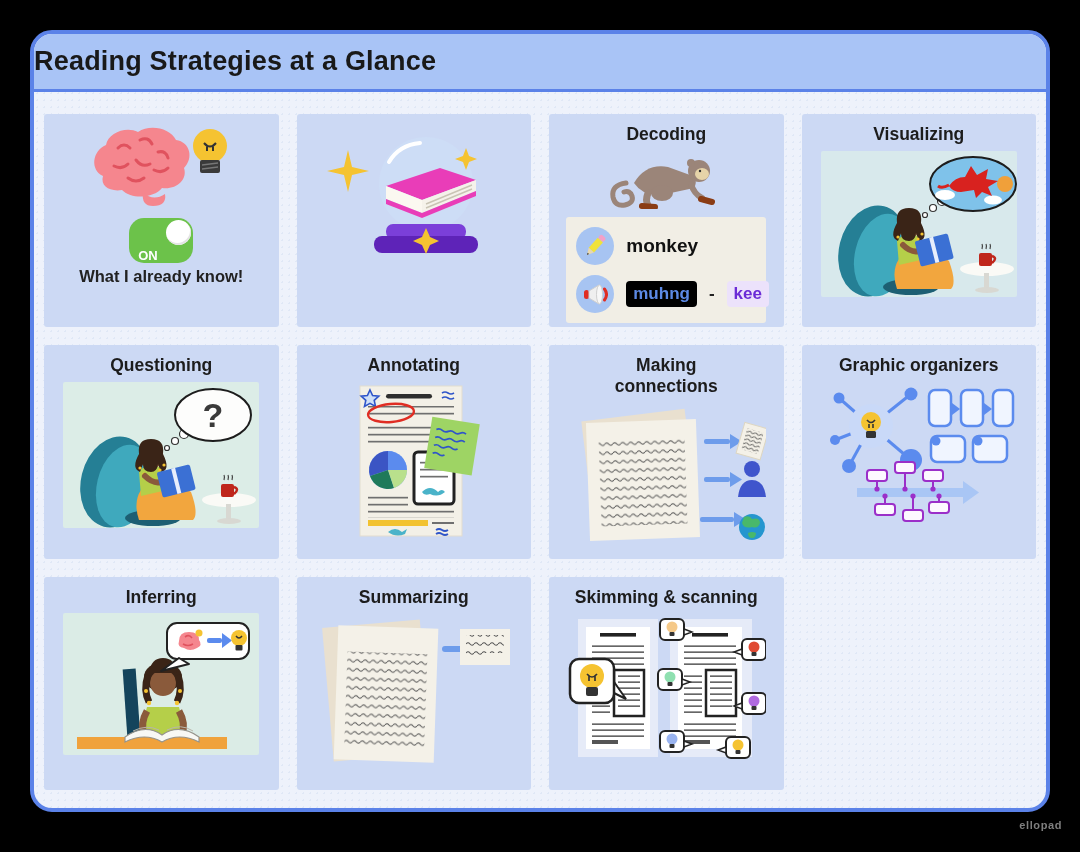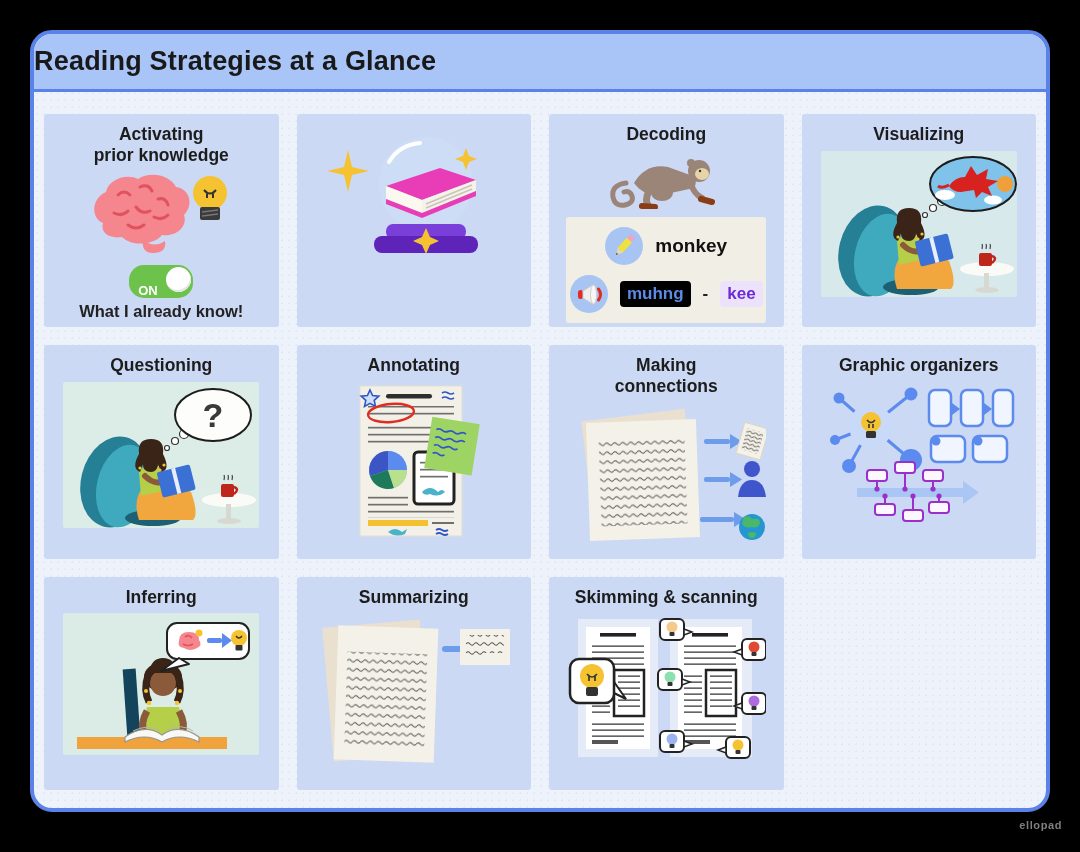--- a/index.html
+++ b/index.html
@@ -48,21 +48,21 @@
   .toggle-label{color:#fff;font-weight:800;font-size:13px;margin-left:9px;}
   .toggle-knob{
     position:absolute;right:2px;top:2px;width:25px;height:25px;border-radius:50%;
     background:#fff;box-shadow:inset -1px -2px 0 #e4e4e4;
   }
   
   .decode-panel{
     margin-top:8px;background:#f1eee5;border-radius:3px;width:200px;
     padding:10px 10px;box-sizing:border-box;display:flex;flex-direction:column;gap:10px;
   }
-  .decode-row{display:flex;align-items:center;gap:12px;justify-content:center;}
+  .decode-row{display:flex;align-items:center;gap:12px;}
   .decode-badge{
     width:38px;height:38px;border-radius:50%;background:#a7c4f2;flex:0 0 auto;
     display:flex;align-items:center;justify-content:center;
   }
   .decode-word{font-size:19px;font-weight:800;color:#111;}
   .chip{font-size:17px;font-weight:800;padding:3px 7px;border-radius:4px;}
   .chip-blue{color:#5c8ae6;background:#000000;}
   .chip-purple{color:#6b2bd6;background:#ece2fb;}
   .dash{font-size:17px;font-weight:800;color:#222;}
   .watermark{
@@ -75,22 +75,20 @@
 
 <div class="board">
   <div class="board-header">
     <div class="board-title">Reading Strategies at a Glance</div>
   </div>
 
   <div class="grid">
 
 
     <div class="card">
-      <div class="card-title">Activating
-prior knowledge</div>
       <div class="illo">
         <svg width="150" height="88" viewBox="0 0 150 88">
           <circle cx="124" cy="22" r="17" fill="#f5c331"></circle>
           <path d="M118,19 q6,7 12,0 M121,27 v-6 M127,27 v-6" stroke="#333" stroke-width="2" fill="none"></path>
           <rect x="114" y="36" width="20" height="13" rx="2" fill="#3a3a3a"></rect>
           <line x1="116" y1="41" x2="132" y2="39" stroke="#777" stroke-width="1.4"></line>
           <line x1="116" y1="45" x2="132" y2="43" stroke="#777" stroke-width="1.4"></line>
           <path d="M17,52 C4,46 6,27 20,21 C22,9 40,2 52,8 C64,0 84,4 90,16 C104,18 108,34 98,44 C102,56 90,66 76,64 C68,74 46,76 36,66 C24,68 14,62 17,52 Z" fill="#f5868e"></path>
           <path d="M32,24 q6,-6 12,0 M54,16 q8,-4 12,4 M72,28 q8,-2 10,6 M28,42 q8,4 14,-2 M50,36 q6,8 14,4 M68,46 q8,4 14,-2 M42,54 q8,6 16,0" stroke="#e0525e" stroke-width="3" fill="none" stroke-linecap="round"></path>
           <path d="M57,68 q10,10 22,2 q2,12 -12,12 q-12,0 -10,-14 z" fill="#f5868e"></path>

